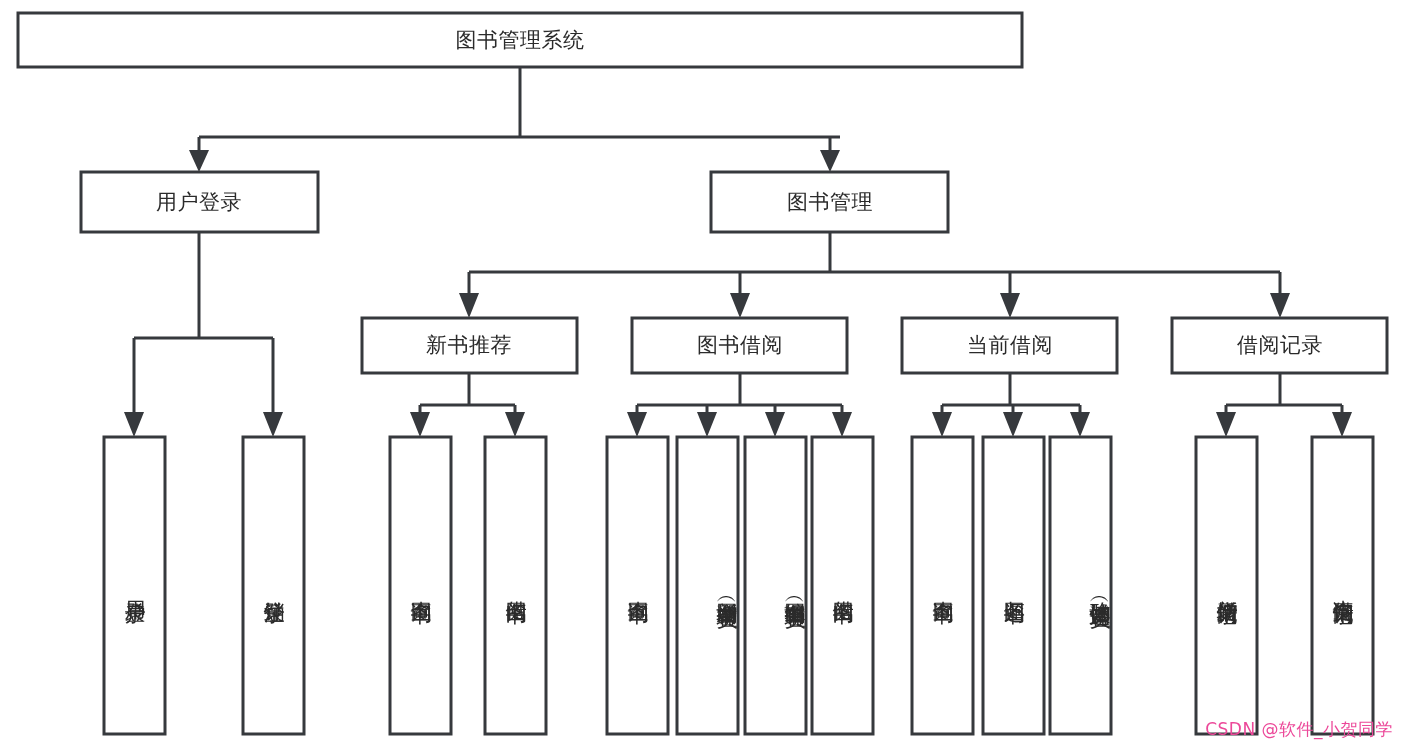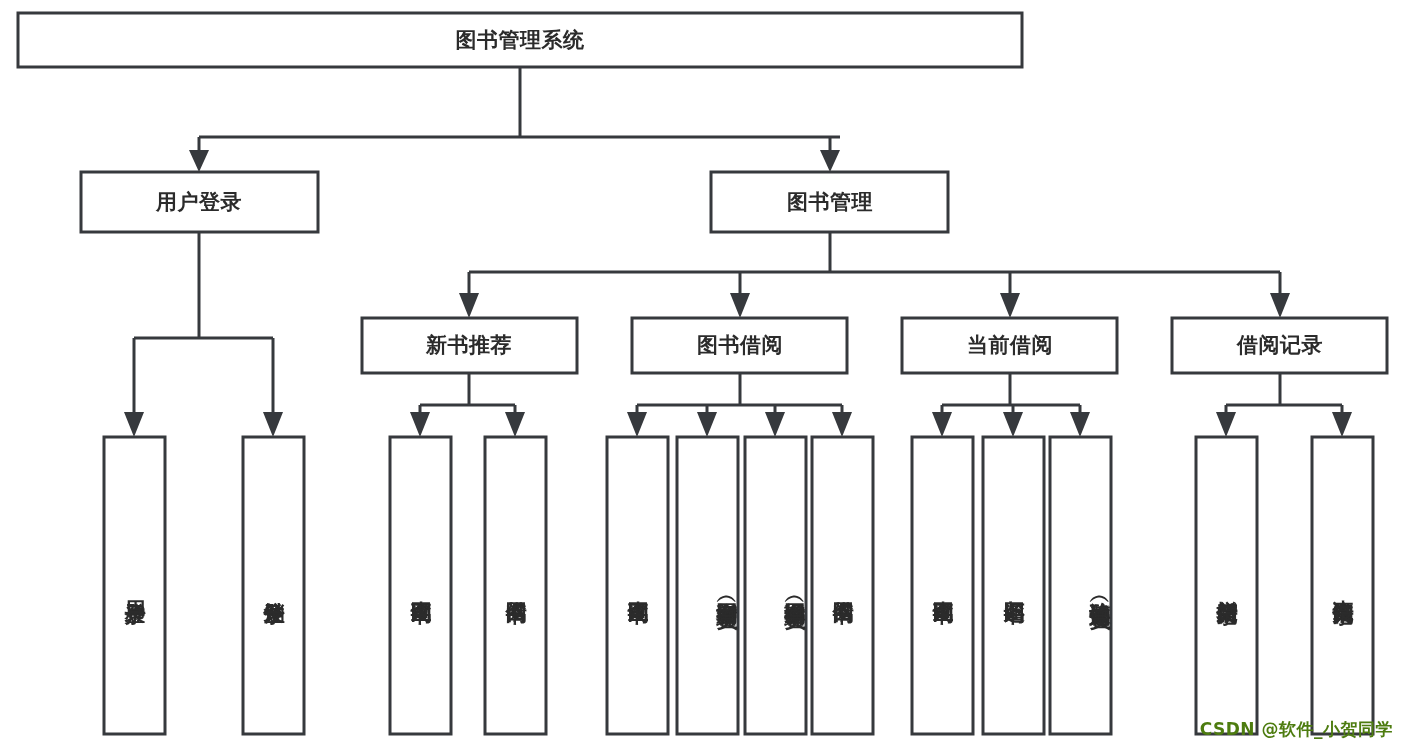--- a/index.html
+++ b/index.html
@@ -10,21 +10,20 @@
   }
   body {
     font-family: "DejaVu Sans", "Liberation Sans", sans-serif;
   }
   #canvas {
     position: relative;
     width: 1405px;
     height: 747px;
     background: #ffffff;
     overflow: hidden;
-    font-weight: bold;
   }
   #diagram-svg {
     position: absolute;
     left: 0;
     top: 0;
     width: 1405px;
     height: 747px;
   }
   .node-rect {
     fill: #ffffff;
@@ -68,21 +67,21 @@
     justify-content: center;
     pointer-events: none;
     text-align: center;
   }
   .watermark {
     position: absolute;
     right: 12px;
     bottom: 6px;
     font-family: "DejaVu Sans", "Liberation Sans", sans-serif;
     font-size: 17px;
-    color: #4d7c0f;
+    color: #ec4899;
     letter-spacing: 0.5px;
     white-space: nowrap;
   }
 </style>
 </head>
 <body>
 
 <div id="canvas">
 
   <svg id="diagram-svg" viewBox="0 0 1405 747">

